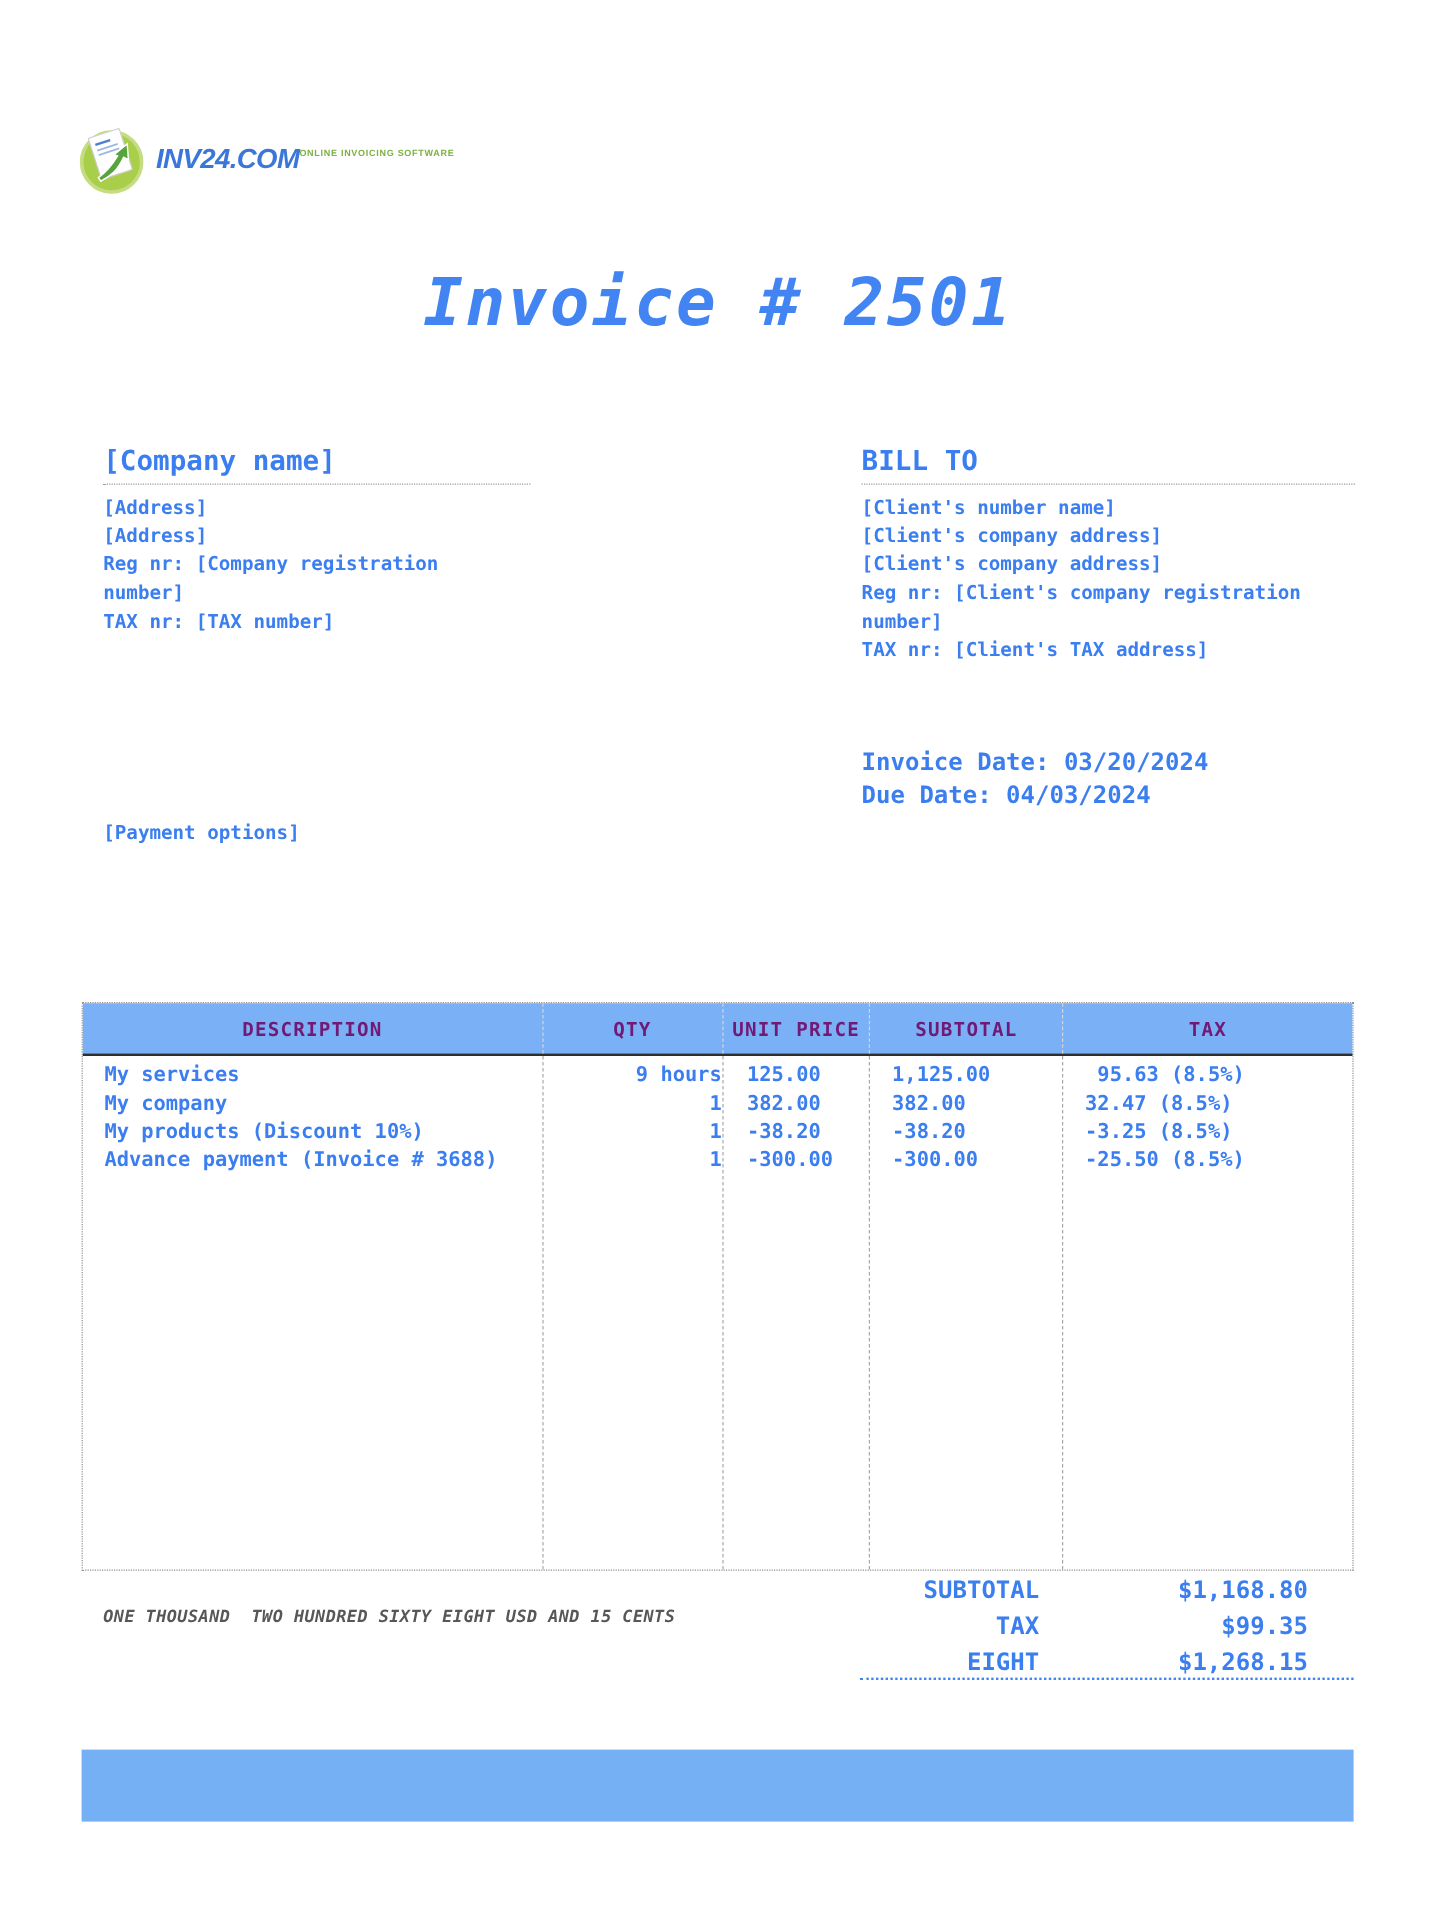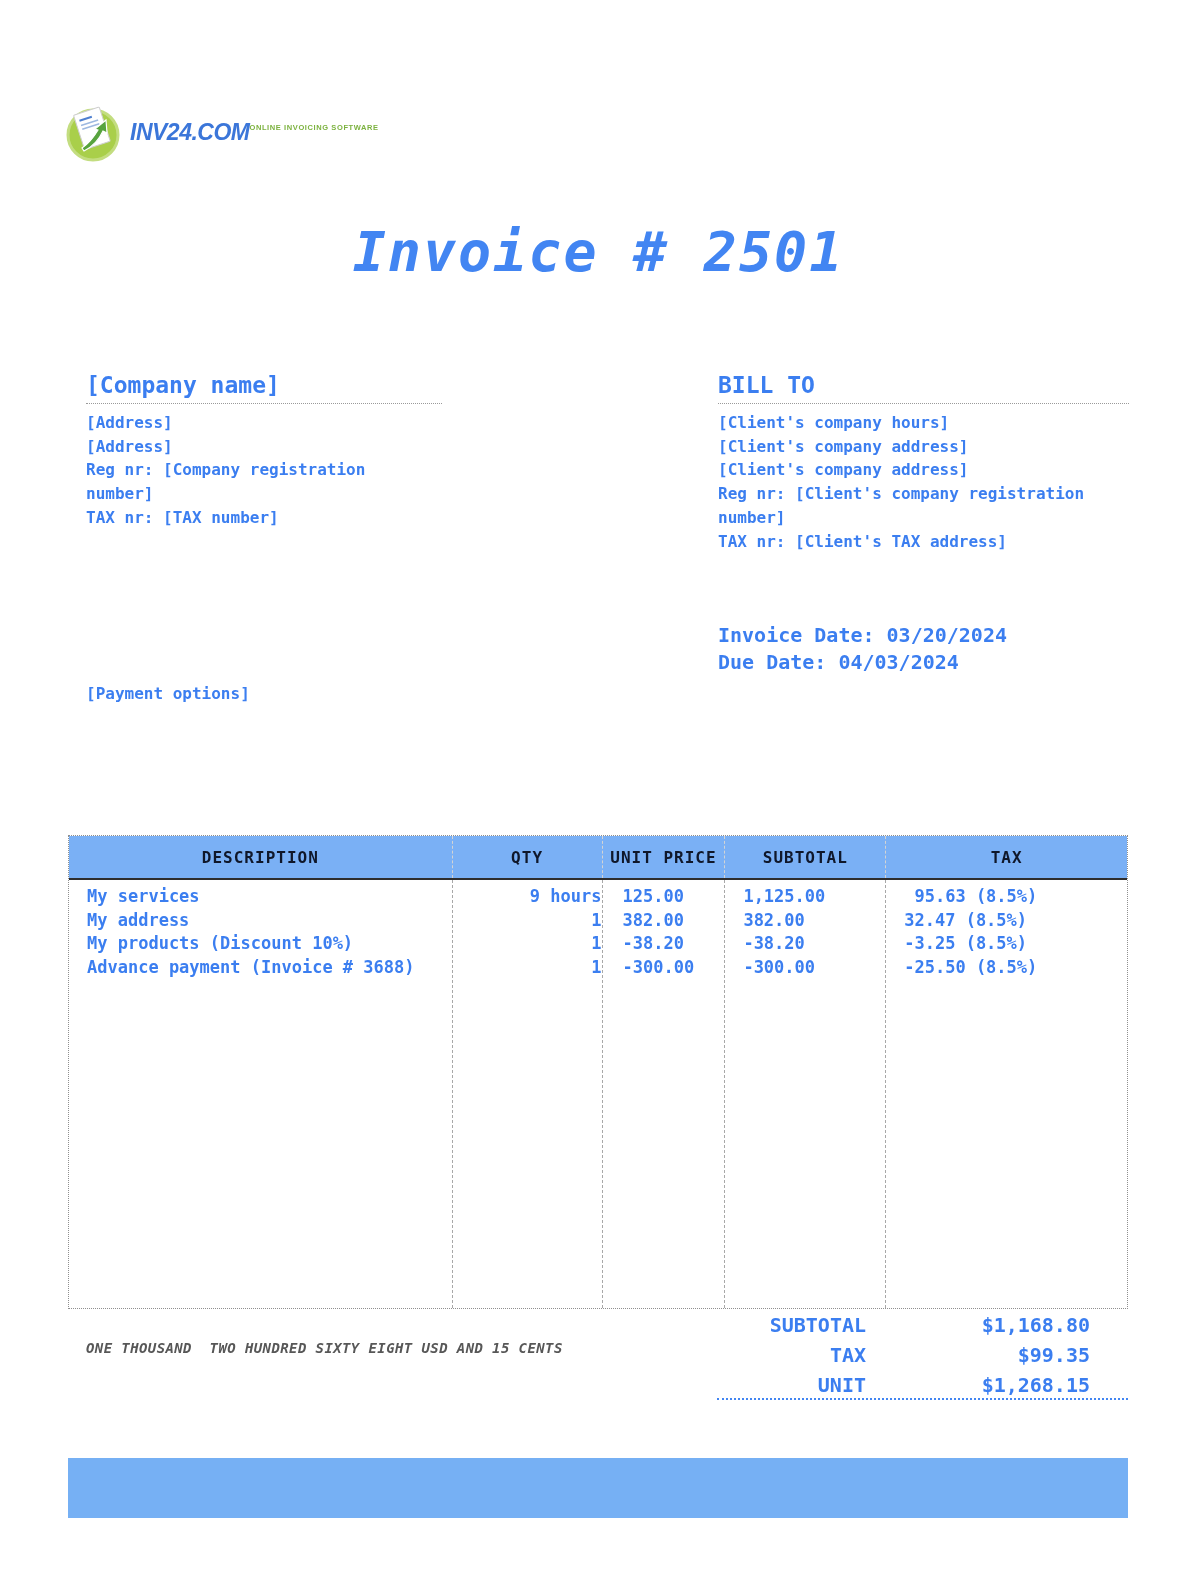--- a/index.html
+++ b/index.html
@@ -51,21 +51,21 @@
   .items-table{
     position:absolute;left:68px;top:835px;width:1060px;box-sizing:border-box;
     border:1px dotted #8f8f8f;
   }
   .thead{
     display:flex;height:44px;background:#7ab0f5;
     border-bottom:2px solid #2e2e2e;box-sizing:border-box;
   }
   .th{
     display:flex;align-items:center;justify-content:center;box-sizing:border-box;
-    color:#0f172a;font-size:16px;font-weight:700;letter-spacing:1px;
+    color:#701a75;font-size:16px;font-weight:700;letter-spacing:1px;
     border-right:1px dashed #d4d4d4;
   }
   .th:last-child{border-right:none;}
   .tbody{display:flex;height:428px;}
   .tcol{box-sizing:border-box;border-right:1px dashed #a8a8a8;padding-top:5px;}
   .tcol:last-child{border-right:none;}
   .tcell{
     font-size:17px;font-weight:700;color:#3b7ef0;line-height:23.6px;white-space:pre;
   }
   .col-desc{width:384px;}   .col-desc .tcell{padding-left:18px;}
@@ -127,21 +127,21 @@
       <div>[Address]</div>
       <div>[Address]</div>
       <div>Reg nr: [Company registration number]</div>
       <div>TAX nr: [TAX number]</div>
     </div>
   </div>
 
   <div class="section billto-block">
     <div class="section-head">BILL TO</div>
     <div class="section-lines">
-      <div>[Client's company hours]</div>
+      <div>[Client's number name]</div>
       <div>[Client's company address]</div>
       <div>[Client's company address]</div>
       <div>Reg nr: [Client's company registration number]</div>
       <div>TAX nr: [Client's TAX address]</div>
     </div>
   </div>
 
   <div class="dates-block">
     <div>Invoice Date: 03/20/2024</div>
     <div>Due Date: 04/03/2024</div>
@@ -153,21 +153,21 @@
     <div class="thead">
       <div class="th col-desc">DESCRIPTION</div>
       <div class="th col-qty">QTY</div>
       <div class="th col-unit">UNIT PRICE</div>
       <div class="th col-sub">SUBTOTAL</div>
       <div class="th col-tax">TAX</div>
     </div>
     <div class="tbody">
       <div class="tcol col-desc">
         <div class="tcell">My services</div>
-        <div class="tcell">My address</div>
+        <div class="tcell">My company</div>
         <div class="tcell">My products (Discount 10%)</div>
         <div class="tcell">Advance payment (Invoice # 3688)</div>
       </div>
       <div class="tcol col-qty">
         <div class="tcell">9 hours</div>
         <div class="tcell">1</div>
         <div class="tcell">1</div>
         <div class="tcell">1</div>
       </div>
       <div class="tcol col-unit">
@@ -194,21 +194,21 @@
   <div class="totals">
     <div class="trow">
       <span class="tlabel">SUBTOTAL</span>
       <span class="tvalue">$1,168.80</span>
     </div>
     <div class="trow">
       <span class="tlabel">TAX</span>
       <span class="tvalue">$99.35</span>
     </div>
     <div class="trow">
-      <span class="tlabel">UNIT</span>
+      <span class="tlabel">EIGHT</span>
       <span class="tvalue">$1,268.15</span>
     </div>
   </div>
   <div class="totals-rule"></div>
 
   <div class="amount-words">ONE THOUSAND  TWO HUNDRED SIXTY EIGHT USD AND 15 CENTS</div>
 
   <div class="footer-bar"></div>
 
 </div>

